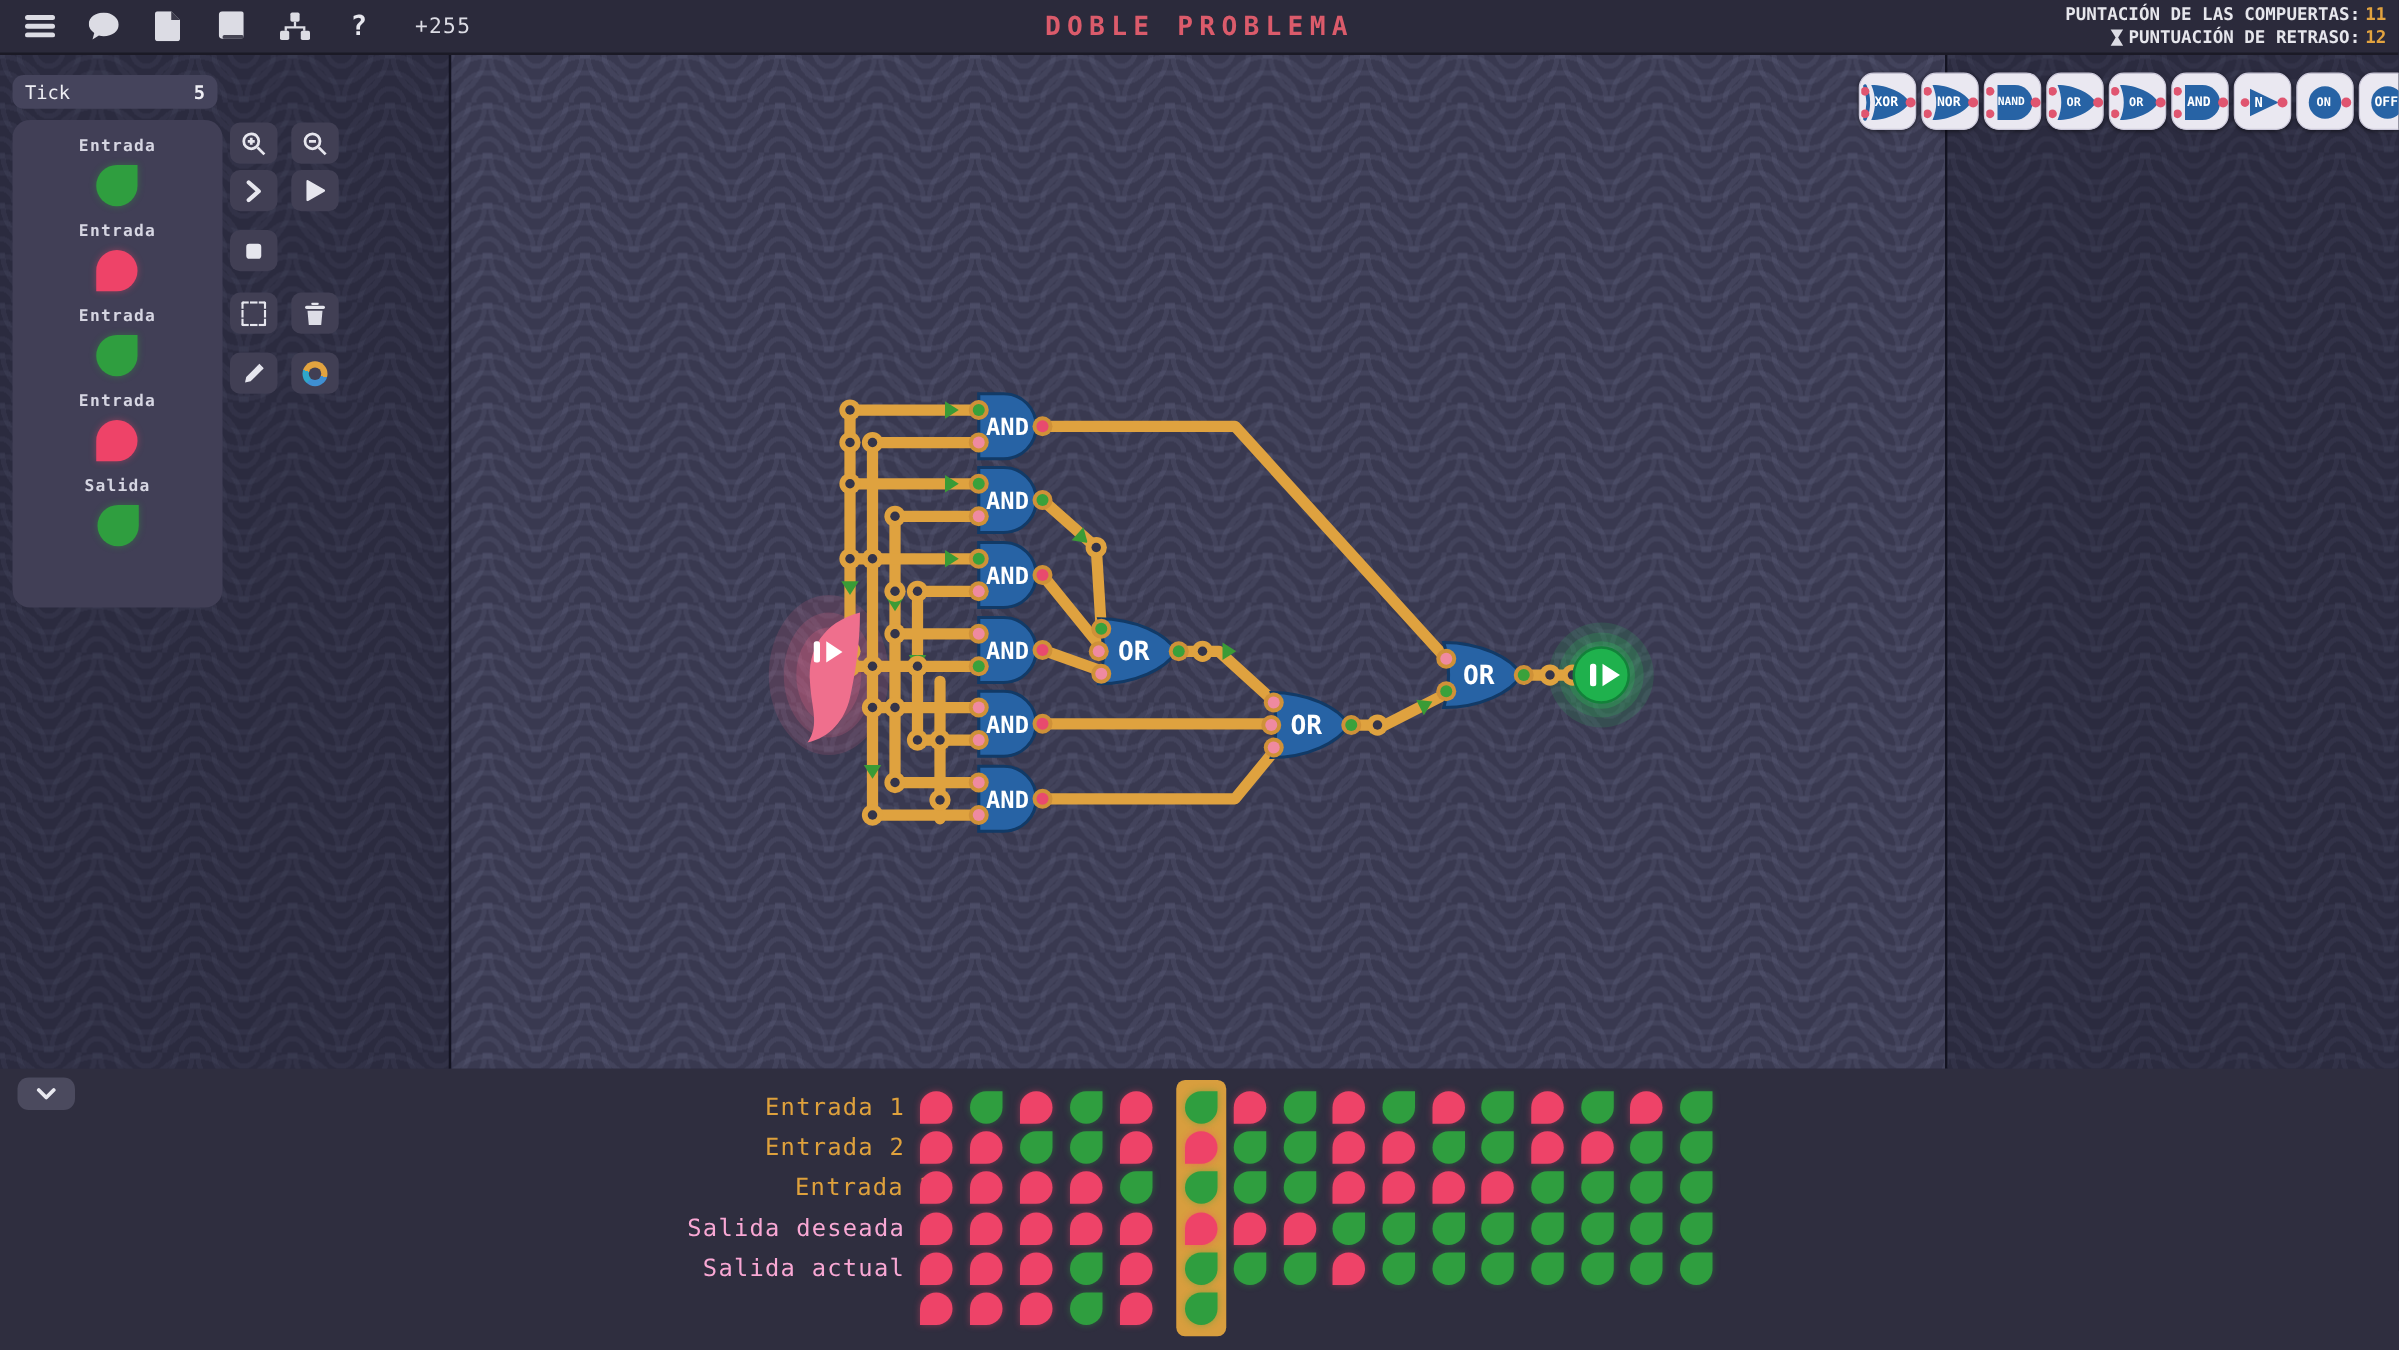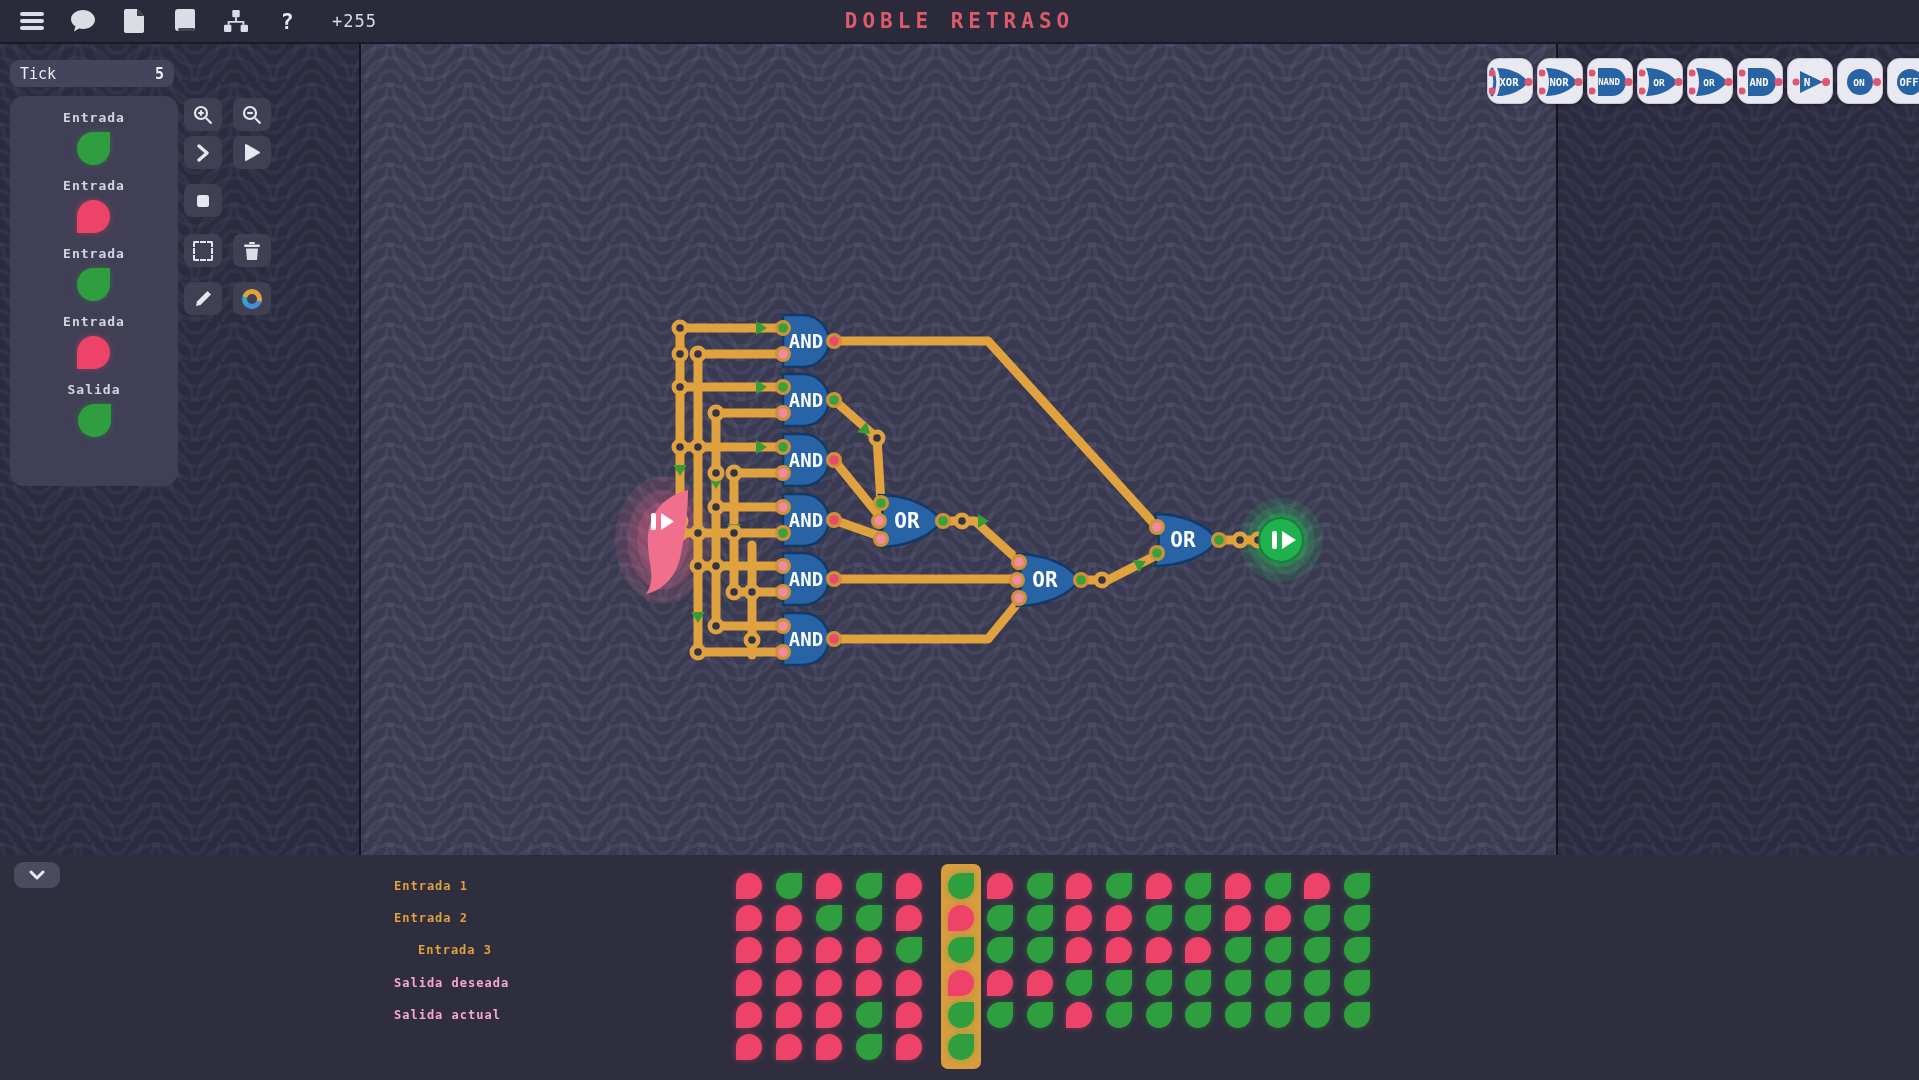--- a/index.html
+++ b/index.html
@@ -58,21 +58,21 @@
   #palette{position:absolute;left:1487px;top:16px;display:flex;gap:4px;z-index:12;}
   .pal-btn{width:46px;height:46px;background:#eae8f1;border:1px solid #c9c6d8;border-radius:12px;
            padding:0;cursor:pointer;position:relative;box-shadow:0 1px 3px rgba(0,0,0,.4);}
   .pal-btn svg{position:absolute;left:1px;top:1px;}
   .gp{fill:#2763a5;}
   .pal-txt{fill:#ffffff;font-family:"DejaVu Sans Mono",monospace;font-weight:bold;}
   
   #bottombar{position:absolute;left:0;top:855px;width:1919px;height:225px;background:#2f2e3f;z-index:20;}
   #collapse-btn{position:absolute;left:14px;top:7px;width:46px;height:26px;background:#4b4a5e;
                 border:none;border-radius:9px;display:flex;align-items:center;justify-content:center;cursor:pointer;}
-  .tt-label{position:absolute;width:330px;text-align:left;font-size:12px;font-weight:bold;
+  .tt-label{position:absolute;width:330px;text-align:right;font-size:19px;font-weight:normal;
             line-height:22px;letter-spacing:1px;white-space:nowrap;}
   .tt-input{color:#dfa13c;}
   .tt-output{color:#f9a8d4;}
   .tt-blob{position:absolute;width:26px;height:26px;}
   #tt-highlight{position:absolute;background:#d89e3e;border-radius:7px;z-index:0;}
   .tt-cell{z-index:1;}
 </style>
 </head>
 <body>
 
@@ -114,21 +114,36 @@
               <rect x="18" y="16" width="8" height="8" rx="1.5"></rect>
               <path d="M12,8h2v4h8v4h-2v-2H6v2H4v-4h8V8z"></path>
             </g>
           </svg>
       </div>
       <div class="tb-ic">
           <span id="help-q">?</span>
         </div>
       <span id="plus-counter">+255</span>
     </div>
-    <div id="page-title">DOBLE RETRASO</div>
+    <div id="page-title">DOBLE PROBLEMA</div>
+    <div id="scores">
+      <div class="row">
+        <span>PUNTACIÓN DE LAS COMPUERTAS:</span>
+        <span class="num">11</span>
+      </div>
+      <div class="row">
+        <span style="display:inline-flex;">
+          <svg width="11" height="14" viewBox="0 0 11 14">
+              <path fill="#dcdce4" d="M0.5,0.5h10l-4,6.5 4,6.5h-10l4-6.5z"></path>
+            </svg>
+        </span>
+        <span>PUNTUACIÓN DE RETRASO:</span>
+        <span class="num">12</span>
+      </div>
+    </div>
   </div>
 
   <div id="stage">
     <div class="side-shade" id="shade-left"></div>
     <div class="side-shade" id="shade-right"></div>
     <div class="divider" style="left:359px"></div>
     <div class="divider" style="left:1556px"></div>
 
     <svg id="circuit" width="1919" height="813" viewBox="0 42 1919 813">
 

